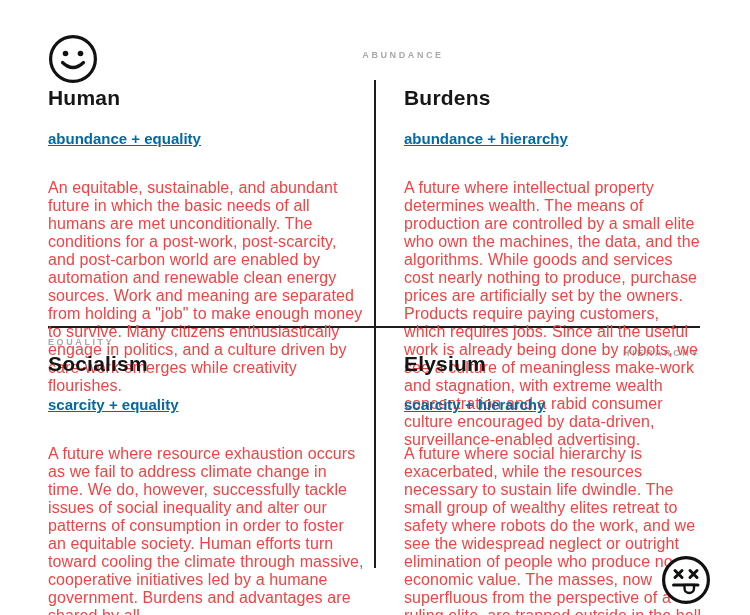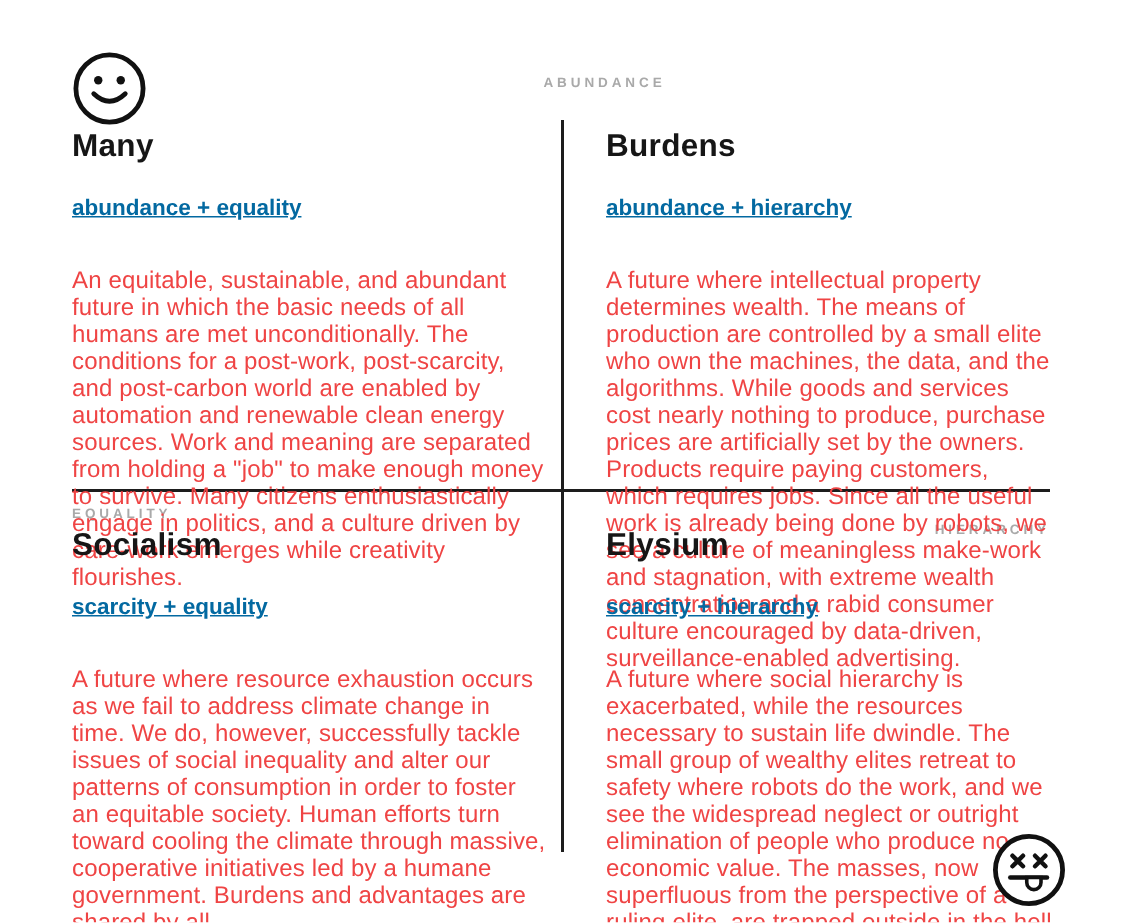--- a/index.html
+++ b/index.html
@@ -86,21 +86,21 @@
   </div>
 
   <div class="axis-label axis-top">ABUNDANCE</div>
   <div class="axis-label axis-left">EQUALITY</div>
   <div class="axis-label axis-right">HIERARCHY</div>
 
   <div class="vline"></div>
   <div class="hline"></div>
 
   <div class="quad q-eden">
-    <div class="q-title">Many</div>
+    <div class="q-title">Human</div>
     <div class="q-subtitle">abundance + equality</div>
     <div class="q-desc">An equitable, sustainable, and abundant future in which the basic needs of all humans are met unconditionally. The conditions for a post-work, post-scarcity, and post-carbon world are enabled by automation and renewable clean energy sources. Work and meaning are separated from holding a "job" to make enough money to survive. Many citizens enthusiastically engage in politics, and a culture driven by care-work emerges while creativity flourishes.</div>
   </div>
 
   <div class="quad q-rentism">
     <div class="q-title">Burdens</div>
     <div class="q-subtitle">abundance + hierarchy</div>
     <div class="q-desc">A future where intellectual property determines wealth. The means of production are controlled by a small elite who own the machines, the data, and the algorithms. While goods and services cost nearly nothing to produce, purchase prices are artificially set by the owners. Products require paying customers, which requires jobs. Since all the useful work is already being done by robots, we see a culture of meaningless make-work and stagnation, with extreme wealth concentration and a rabid consumer culture encouraged by data-driven, surveillance-enabled advertising.</div>
   </div>
 

